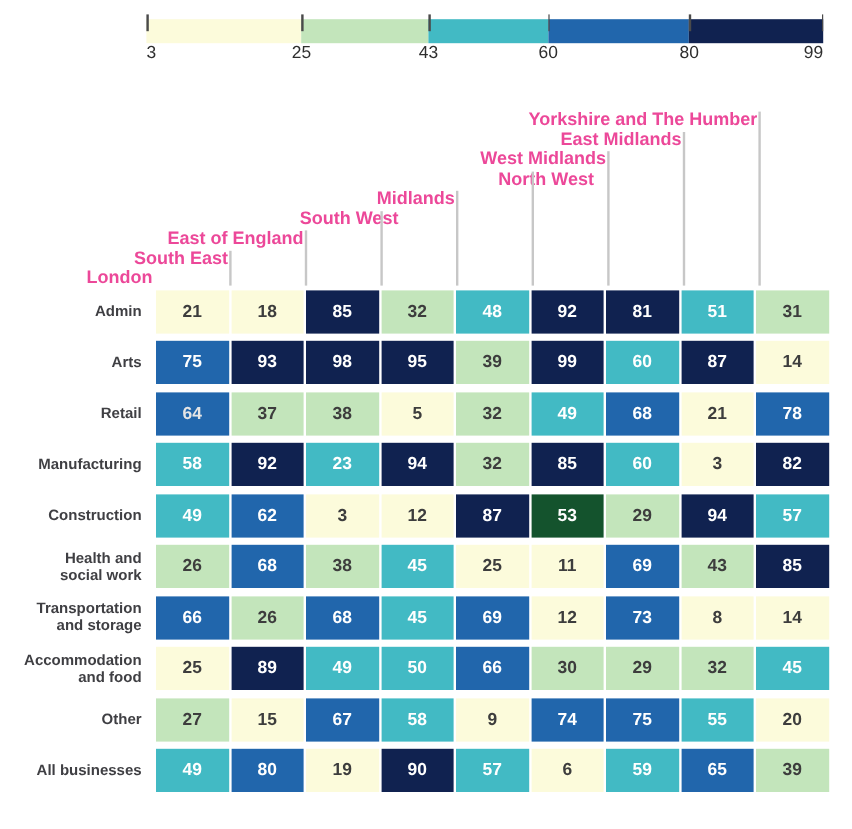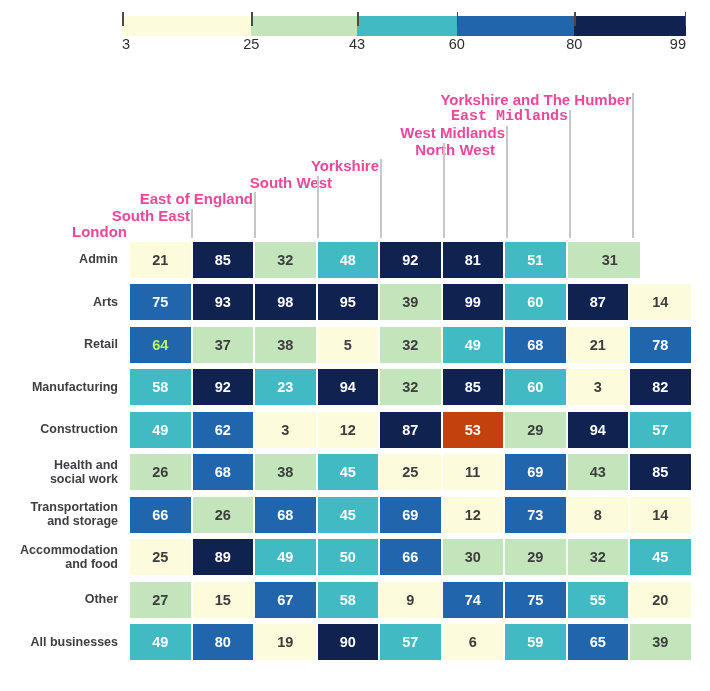--- a/index.html
+++ b/index.html
@@ -165,46 +165,47 @@
 </div>
 
 <div id="col-headers">
     <div class="col-header-label" style="left: 0px; width: 127px; top: 165px;">London</div>
     <div class="col-header-label" style="left: 0px; width: 190px; top: 148.5px;">South East</div>
     <div class="col-leader" style="left: 190.8px; top: 150.5px; height: 29.5px;"></div>
     <div class="col-header-label" style="left: 0px; width: 253px; top: 132px;">East of England</div>
     <div class="col-leader" style="left: 253.8px; top: 134px; height: 46px;"></div>
     <div class="col-header-label" style="left: 0px; width: 332px; top: 115.5px;">South West</div>
     <div class="col-leader" style="left: 316.8px; top: 117.5px; height: 62.5px;"></div>
-    <div class="col-header-label" style="left: 0px; width: 379px; top: 99px;">Yorkshire</div>
+    <div class="col-header-label" style="left: 0px; width: 379px; top: 99px;">Midlands</div>
     <div class="col-leader" style="left: 379.8px; top: 101px; height: 79px;"></div>
     <div class="col-header-label" style="left: 0px; width: 495px; top: 82.5px;">North West</div>
     <div class="col-leader" style="left: 442.8px; top: 84.5px; height: 95.5px;"></div>
     <div class="col-header-label" style="left: 0px; width: 505px; top: 66px;">West Midlands</div>
     <div class="col-leader" style="left: 505.8px; top: 68px; height: 112px;"></div>
-    <div class="col-header-label" style="left: 0px; width: 568px; top: 49.5px; font-family: Liberation Mono, monospace;">East Midlands</div>
+    <div class="col-header-label" style="left: 0px; width: 568px; top: 49.5px;">East Midlands</div>
     <div class="col-leader" style="left: 568.8px; top: 51.5px; height: 128.5px;"></div>
     <div class="col-header-label" style="left: 0px; width: 631px; top: 33px;">Yorkshire and The Humber</div>
     <div class="col-leader" style="left: 631.8px; top: 35px; height: 145px;"></div>
   </div>
 
 <div id="grid">
     <div class="hm-row">
       <div class="row-label">
         <div>Admin</div>
       </div>
       <div class="row-cells">
         <div class="hm-cell" title="Admin / London: 21" style="background: rgb(252, 251, 219); color: rgb(61, 61, 61);">21</div>
+        <div class="hm-cell" title="Admin / South East: 18" style="background: rgb(252, 251, 219); color: rgb(61, 61, 61);">18</div>
         <div class="hm-cell" title="Admin / East of England: 85" style="background: rgb(16, 34, 80); color: rgb(255, 255, 255);">85</div>
         <div class="hm-cell" title="Admin / South West: 32" style="background: rgb(195, 229, 187); color: rgb(61, 61, 61);">32</div>
         <div class="hm-cell" title="Admin / Scotland: 48" style="background: rgb(66, 186, 196); color: rgb(255, 255, 255);">48</div>
         <div class="hm-cell" title="Admin / North West: 92" style="background: rgb(16, 34, 80); color: rgb(255, 255, 255);">92</div>
         <div class="hm-cell" title="Admin / West Midlands: 81" style="background: rgb(16, 34, 80); color: rgb(255, 255, 255);">81</div>
         <div class="hm-cell" title="Admin / East Midlands: 51" style="background: rgb(66, 186, 196); color: rgb(255, 255, 255);">51</div>
-        <div class="hm-cell" title="Admin / Yorkshire and The Humber: 31" style="background: rgb(195, 229, 187); color: rgb(61, 61, 61); padding-left: 12px;">31</div>
+        <div class="hm-cell" title="Admin / Yorkshire and The Humber: 31" style="background: rgb(195, 229, 187); color: rgb(61, 61, 61);">31</div>
       </div>
     </div>
     <div class="hm-row">
       <div class="row-label">
         <div>Arts</div>
       </div>
       <div class="row-cells">
         <div class="hm-cell" title="Arts / London: 75" style="background: rgb(33, 102, 172); color: rgb(255, 255, 255);">75</div>
         <div class="hm-cell" title="Arts / South East: 93" style="background: rgb(16, 34, 80); color: rgb(255, 255, 255);">93</div>
         <div class="hm-cell" title="Arts / East of England: 98" style="background: rgb(16, 34, 80); color: rgb(255, 255, 255);">98</div>
@@ -214,21 +215,21 @@
         <div class="hm-cell" title="Arts / West Midlands: 60" style="background: rgb(66, 186, 196); color: rgb(255, 255, 255);">60</div>
         <div class="hm-cell" title="Arts / East Midlands: 87" style="background: rgb(16, 34, 80); color: rgb(255, 255, 255);">87</div>
         <div class="hm-cell" title="Arts / Yorkshire and The Humber: 14" style="background: rgb(252, 251, 219); color: rgb(61, 61, 61);">14</div>
       </div>
     </div>
     <div class="hm-row">
       <div class="row-label">
         <div>Retail</div>
       </div>
       <div class="row-cells">
-        <div class="hm-cell" title="Retail / London: 64" style="background: rgb(33, 102, 172); color: #bef264;">64</div>
+        <div class="hm-cell" title="Retail / London: 64" style="background: rgb(33, 102, 172); color: #e5e5e5;">64</div>
         <div class="hm-cell" title="Retail / South East: 37" style="background: rgb(195, 229, 187); color: rgb(61, 61, 61);">37</div>
         <div class="hm-cell" title="Retail / East of England: 38" style="background: rgb(195, 229, 187); color: rgb(61, 61, 61);">38</div>
         <div class="hm-cell" title="Retail / South West: 5" style="background: rgb(252, 251, 219); color: rgb(61, 61, 61);">5</div>
         <div class="hm-cell" title="Retail / Scotland: 32" style="background: rgb(195, 229, 187); color: rgb(61, 61, 61);">32</div>
         <div class="hm-cell" title="Retail / North West: 49" style="background: rgb(66, 186, 196); color: rgb(255, 255, 255);">49</div>
         <div class="hm-cell" title="Retail / West Midlands: 68" style="background: rgb(33, 102, 172); color: rgb(255, 255, 255);">68</div>
         <div class="hm-cell" title="Retail / East Midlands: 21" style="background: rgb(252, 251, 219); color: rgb(61, 61, 61);">21</div>
         <div class="hm-cell" title="Retail / Yorkshire and The Humber: 78" style="background: rgb(33, 102, 172); color: #ffffff;">78</div>
       </div>
     </div>
@@ -251,21 +252,21 @@
     <div class="hm-row">
       <div class="row-label">
         <div>Construction</div>
       </div>
       <div class="row-cells">
         <div class="hm-cell" title="Construction / London: 49" style="background: rgb(66, 186, 196); color: rgb(255, 255, 255);">49</div>
         <div class="hm-cell" title="Construction / South East: 62" style="background: rgb(33, 102, 172); color: rgb(255, 255, 255);">62</div>
         <div class="hm-cell" title="Construction / East of England: 3" style="background: rgb(252, 251, 219); color: rgb(61, 61, 61);">3</div>
         <div class="hm-cell" title="Construction / South West: 12" style="background: rgb(252, 251, 219); color: rgb(61, 61, 61);">12</div>
         <div class="hm-cell" title="Construction / Scotland: 87" style="background: rgb(16, 34, 80); color: rgb(255, 255, 255);">87</div>
-        <div class="hm-cell" title="Construction / North West: 53" style="background: #c2410c; color: rgb(255, 255, 255);">53</div>
+        <div class="hm-cell" title="Construction / North West: 53" style="background: #14532d; color: rgb(255, 255, 255);">53</div>
         <div class="hm-cell" title="Construction / West Midlands: 29" style="background: rgb(195, 229, 187); color: rgb(61, 61, 61);">29</div>
         <div class="hm-cell" title="Construction / East Midlands: 94" style="background: rgb(16, 34, 80); color: rgb(255, 255, 255);">94</div>
         <div class="hm-cell" title="Construction / Yorkshire and The Humber: 57" style="background: rgb(66, 186, 196); color: rgb(255, 255, 255);">57</div>
       </div>
     </div>
     <div class="hm-row">
       <div class="row-label">
         <div>Health and<br>social work</div>
       </div>
       <div class="row-cells">

